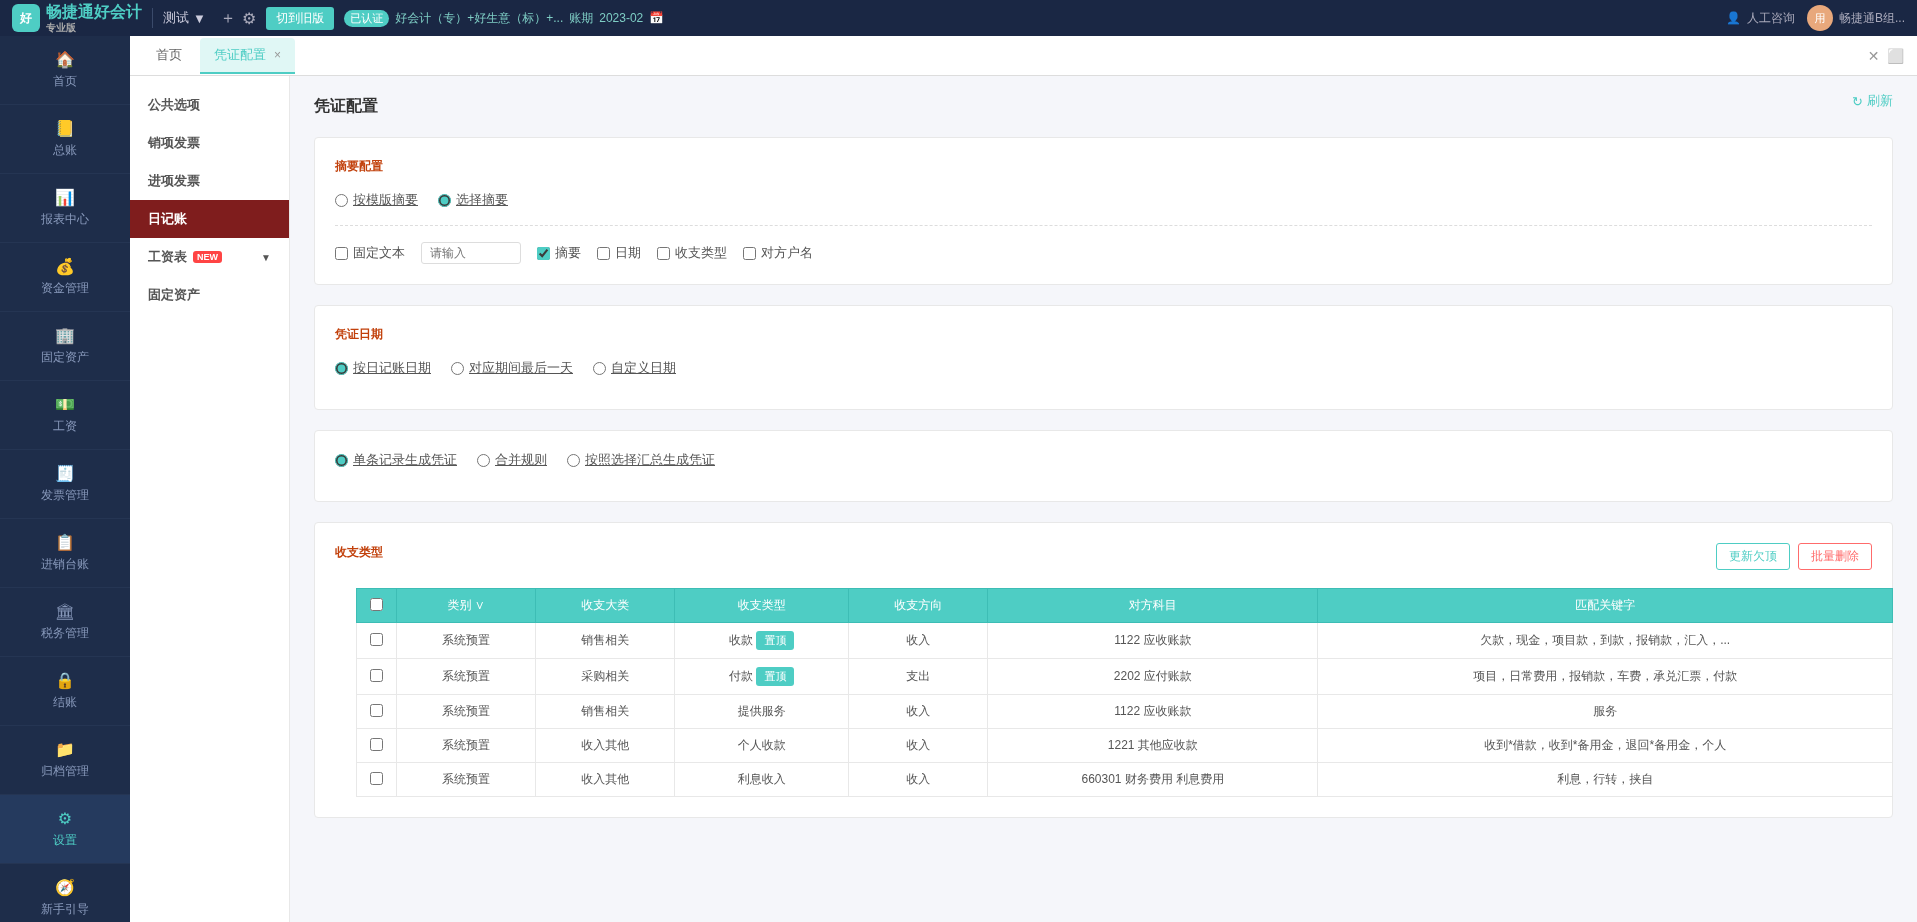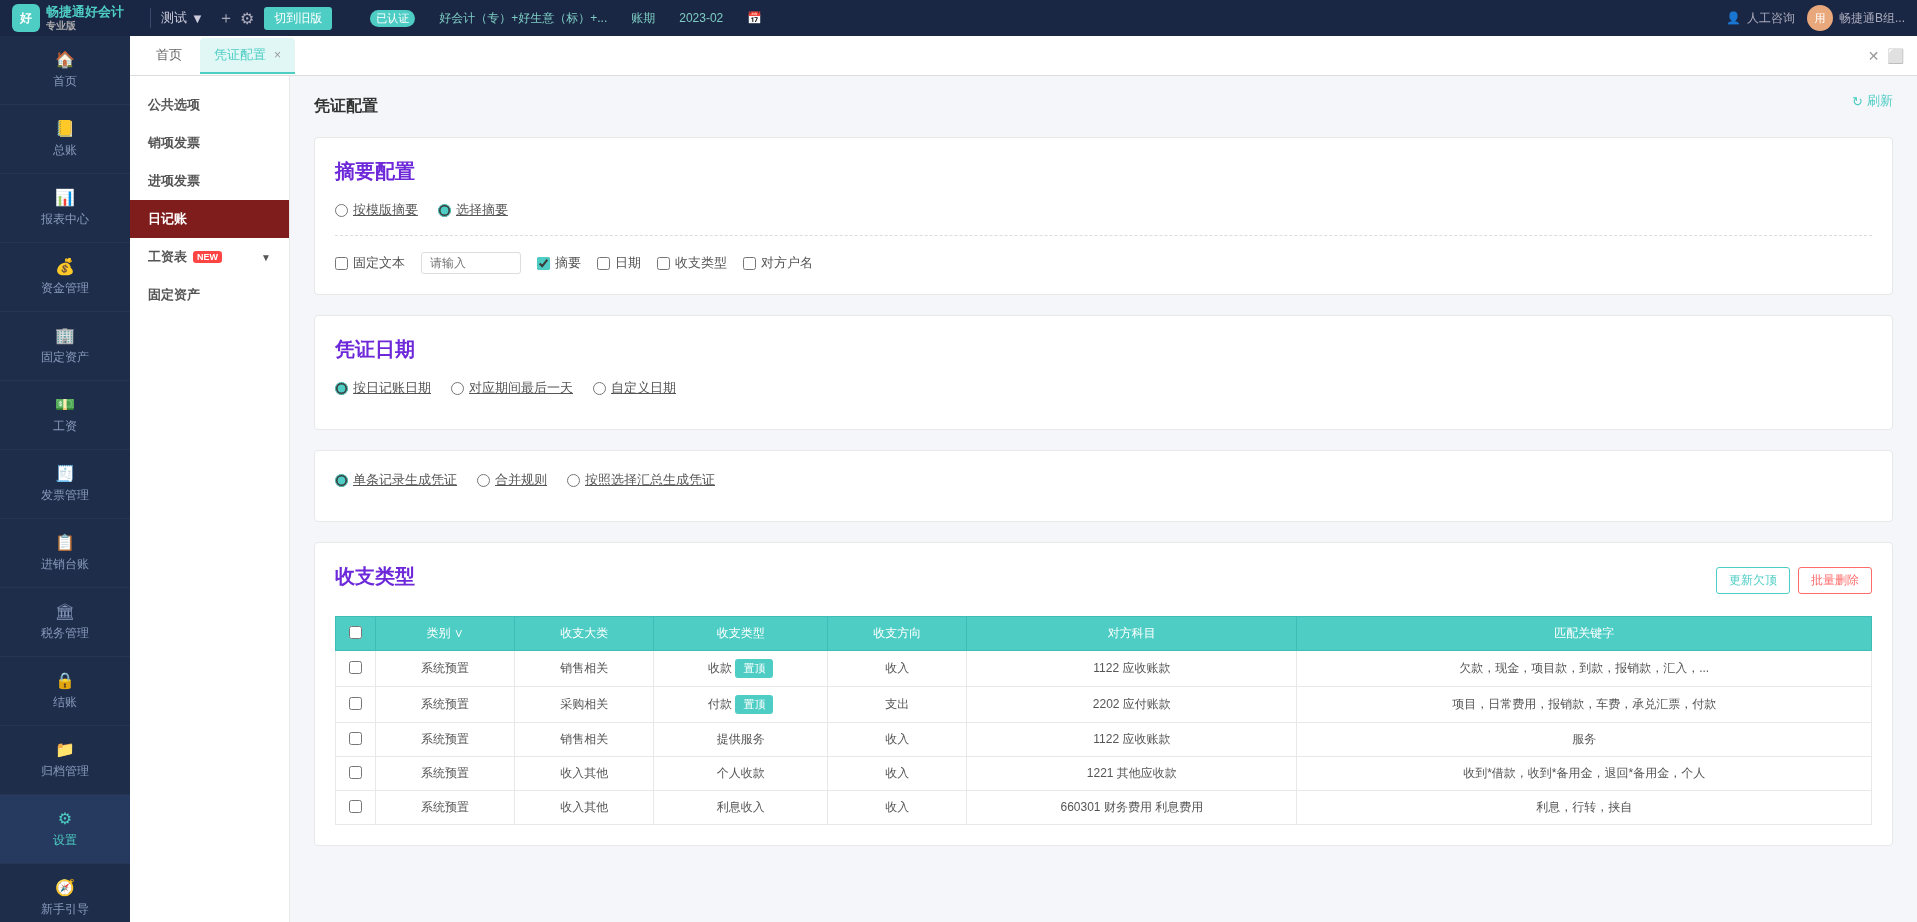--- a/index.html
+++ b/index.html
@@ -5,21 +5,21 @@
     * { box-sizing: border-box; margin: 0; padding: 0; }
     body { font-family: 'Microsoft YaHei', Arial, sans-serif; font-size: 13px; background: #f0f2f5; color: #333; display: flex; flex-direction: column; height: 922px; overflow: hidden; }
 
     
     .top-bar { height: 36px; background: #1a2744; display: flex; align-items: center; padding: 0 12px; gap: 10px; flex-shrink: 0; }
     .top-bar-logo { display: flex; align-items: center; gap: 6px; color: #4ecdc4; font-weight: bold; font-size: 14px; min-width: 128px; }
     .top-bar-logo .logo-icon { width: 28px; height: 28px; background: #4ecdc4; border-radius: 6px; display: flex; align-items: center; justify-content: center; color: #fff; font-size: 12px; font-weight: bold; }
     .top-bar-divider { width: 1px; height: 20px; background: #3a4a6a; }
     .top-bar-dropdown { display: flex; align-items: center; gap: 4px; color: #ccd; cursor: pointer; }
     .top-bar-switch { background: #4ecdc4; color: #fff; border: none; padding: 3px 10px; border-radius: 3px; cursor: pointer; font-size: 12px; }
-    .top-bar-status { display: flex; align-items: center; gap: 24px; color: #7ecdc4; font-size: 12px; margin-left: 28px; }
+    .top-bar-status { display: flex; align-items: center; gap: 6px; color: #7ecdc4; font-size: 12px; }
     .top-bar-status .badge { background: #4ecdc4; color: #fff; padding: 1px 6px; border-radius: 10px; font-size: 11px; }
     .top-bar-right { margin-left: auto; display: flex; align-items: center; gap: 12px; color: #aab; font-size: 12px; }
     .top-bar-user { display: flex; align-items: center; gap: 6px; cursor: pointer; }
     .top-bar-avatar { width: 26px; height: 26px; border-radius: 50%; background: #e8a87c; display: flex; align-items: center; justify-content: center; font-size: 11px; color: #fff; }
 
     
     .main-layout { display: flex; flex: 1; overflow: hidden; }
 
     
     .sidebar { width: 130px; background: #1e2d4a; flex-shrink: 0; display: flex; flex-direction: column; overflow-y: auto; }
@@ -43,21 +43,21 @@
     .left-nav { width: 160px; background: #fff; border-right: 1px solid #e8e8e8; flex-shrink: 0; padding-top: 10px; font-weight: bold; }
     .left-nav-item { padding: 10px 18px; cursor: pointer; color: #555; font-size: 13px; display: flex; align-items: center; gap: 6px; }
     .left-nav-item.active { background: #7f1d1d; color: #fff; }
     .left-nav-item .new-badge { background: #ff4444; color: #fff; font-size: 9px; padding: 1px 4px; border-radius: 3px; }
     .left-nav-chevron { margin-left: auto; font-size: 10px; }
 
     
     .main-panel { flex: 1; overflow-y: auto; padding: 20px 24px; background: #f5f6fa; position: relative; }
 
     
-    .section-title { font-size: 20px; font-weight: bold; color: #6d28d9; margin-bottom: 16px; }
+    .section-title { font-size: 12px; font-weight: bold; color: #c2410c; margin-bottom: 16px; }
     .section-box { background: #fff; border-radius: 4px; margin-bottom: 20px; padding: 20px; border: 1px solid #e8e8e8; }
 
     
     .radio-group { display: flex; align-items: center; gap: 20px; margin-bottom: 12px; }
     .radio-label { display: flex; align-items: center; gap: 5px; cursor: pointer; color: #555; text-decoration: underline; }
     .radio-label input[type=radio] { accent-color: #4ecdc4; }
 
     
     .checkbox-row { display: flex; align-items: center; gap: 16px; margin-top: 8px; }
     .checkbox-label { display: flex; align-items: center; gap: 5px; cursor: pointer; color: #555; }
@@ -65,21 +65,21 @@
     .text-input { border: 1px solid #ddd; border-radius: 3px; padding: 3px 8px; font-size: 12px; color: #999; width: 100px; }
 
     
     .example-line { color: #4ecdc4; font-size: 12px; margin-top: 8px; }
 
     
     .table-header-row { display: flex; align-items: flex-start; justify-content: flex-end; gap: 8px; margin-bottom: 8px; }
     .btn-update { background: #fff; border: 1px solid #4ecdc4; color: #4ecdc4; padding: 4px 12px; border-radius: 3px; cursor: pointer; font-size: 12px; }
     .btn-delete { background: #fff; border: 1px solid #ff6b6b; color: #ff6b6b; padding: 4px 12px; border-radius: 3px; cursor: pointer; font-size: 12px; }
 
-    .data-table { width: 100%; border-collapse: collapse; font-size: 12px; }
+    .data-table { width: 100%; border-collapse: collapse; font-size: 12px; margin-left: 21px; }
     .data-table thead tr { background: #4ecdc4; color: #fff; }
     .data-table thead th { padding: 8px 10px; text-align: center; border: 1px solid #3dbdb5; font-weight: normal; }
     .data-table tbody tr { background: #fff; }
     .data-table tbody td { padding: 8px 10px; text-align: center; border: 1px solid #e8e8e8; color: #555; }
     .tag-btn { background: #4ecdc4; color: #fff; border: none; padding: 2px 8px; border-radius: 3px; font-size: 11px; cursor: pointer; }
     .td-left { text-align: left; }
 
     
     .section-divider { border: none; border-top: 1px dashed #ddd; margin: 16px 0; }
 
@@ -90,21 +90,21 @@
     .page-header-title { font-size: 16px; font-weight: bold; color: #333; }
     .window-btn { background: none; border: none; color: #999; cursor: pointer; font-size: 14px; }
   </style>
 </head>
 <body>
 
 <div class="top-bar">
   <div class="top-bar-logo">
     <div class="logo-icon">好</div>
     <div style="display:flex;flex-direction:column;line-height:1.2">
-      <span style="font-size:13px;color:#4ecdc4">畅捷通好会计</span>
+      <span style="font-size:16px;color:#4ecdc4">畅捷通好会计</span>
       <span style="font-size:10px;color:#aaa">专业版</span>
     </div>
   </div>
   <div class="top-bar-divider"></div>
   <div class="top-bar-dropdown">
     <span>测试</span>
     <span>▼</span>
   </div>
   <div style="display:flex;align-items:center;gap:6px;margin-left:4px">
     <span style="color:#aab;cursor:pointer;font-size:16px">＋</span>

